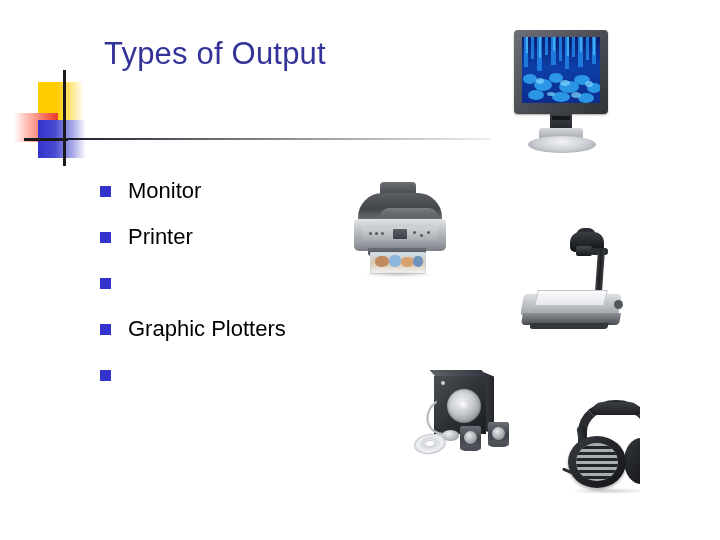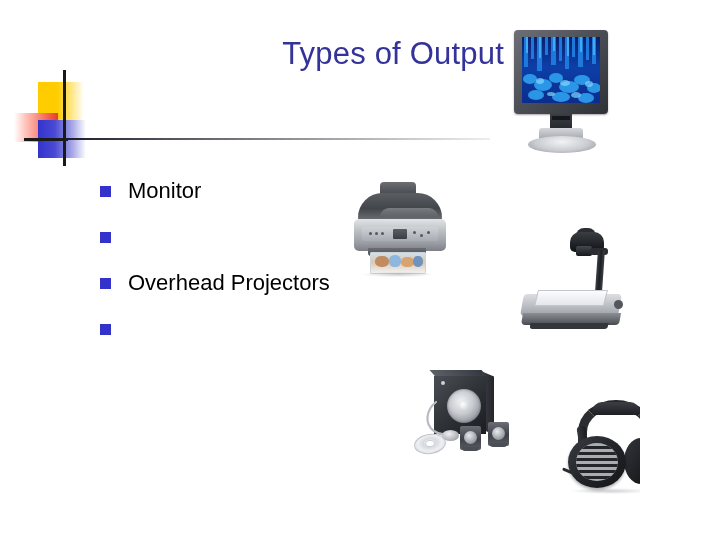--- a/index.html
+++ b/index.html
@@ -8,21 +8,20 @@
     padding: 0;
     background: #ffffff;
   }
   #slide {
     position: relative;
     width: 640px;
     height: 540px;
     background: #ffffff;
     overflow: hidden;
     font-family: "Liberation Sans", "DejaVu Sans", sans-serif;
-    text-align: right;
   }
 
   
   #deco { position: absolute; left: 0; top: 0; width: 130px; height: 180px; }
   .deco-yellow {
     position: absolute; left: 38px; top: 82px; width: 46px; height: 40px;
     background: linear-gradient(to right, #ffcc00 0%, #ffcc00 42%, #ffe680 72%, #ffffff 100%);
   }
   .deco-red {
     position: absolute; left: 14px; top: 113px; width: 44px; height: 29px;
@@ -373,28 +372,32 @@
 
   <div id="bullets">
 
     <div class="bullet-row">
       <span class="bullet-mark"></span>
       <span class="bullet-text">Monitor</span>
     </div>
 
     <div class="bullet-row">
       <span class="bullet-mark"></span>
+      <span class="bullet-text">Printer</span>
     </div>
 
 
     <div class="bullet-row">
       <span class="bullet-mark"></span>
-      <span class="bullet-text">Overhead Projectors</span>
-    </div>
-
+    </div>
+
+    <div class="bullet-row">
+      <span class="bullet-mark"></span>
+      <span class="bullet-text">Graphic Plotters</span>
+    </div>
 
     <div class="bullet-row">
       <span class="bullet-mark"></span>
     </div>
 
   </div>
 
   <div class="pic" id="pic-monitor">
     <div class="mon-bezel">
       <div class="mon-screen">

